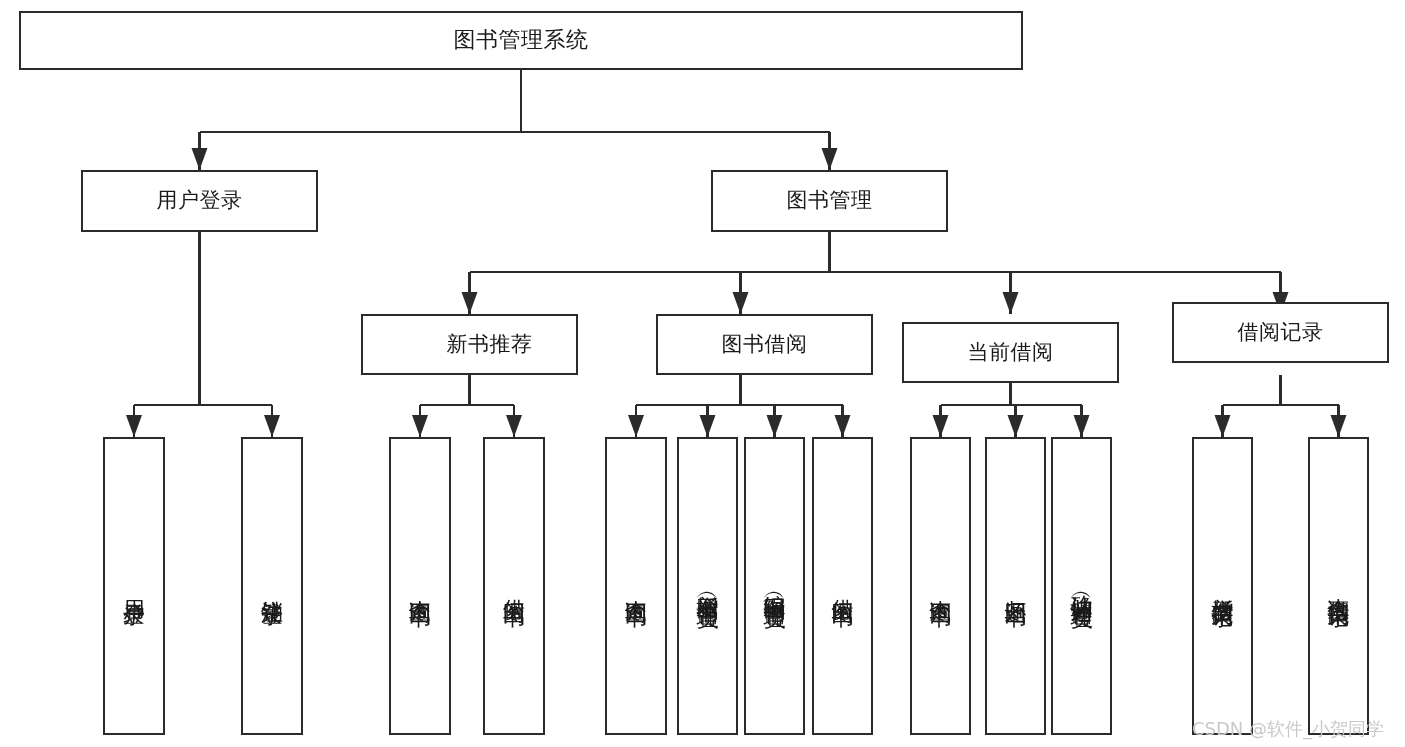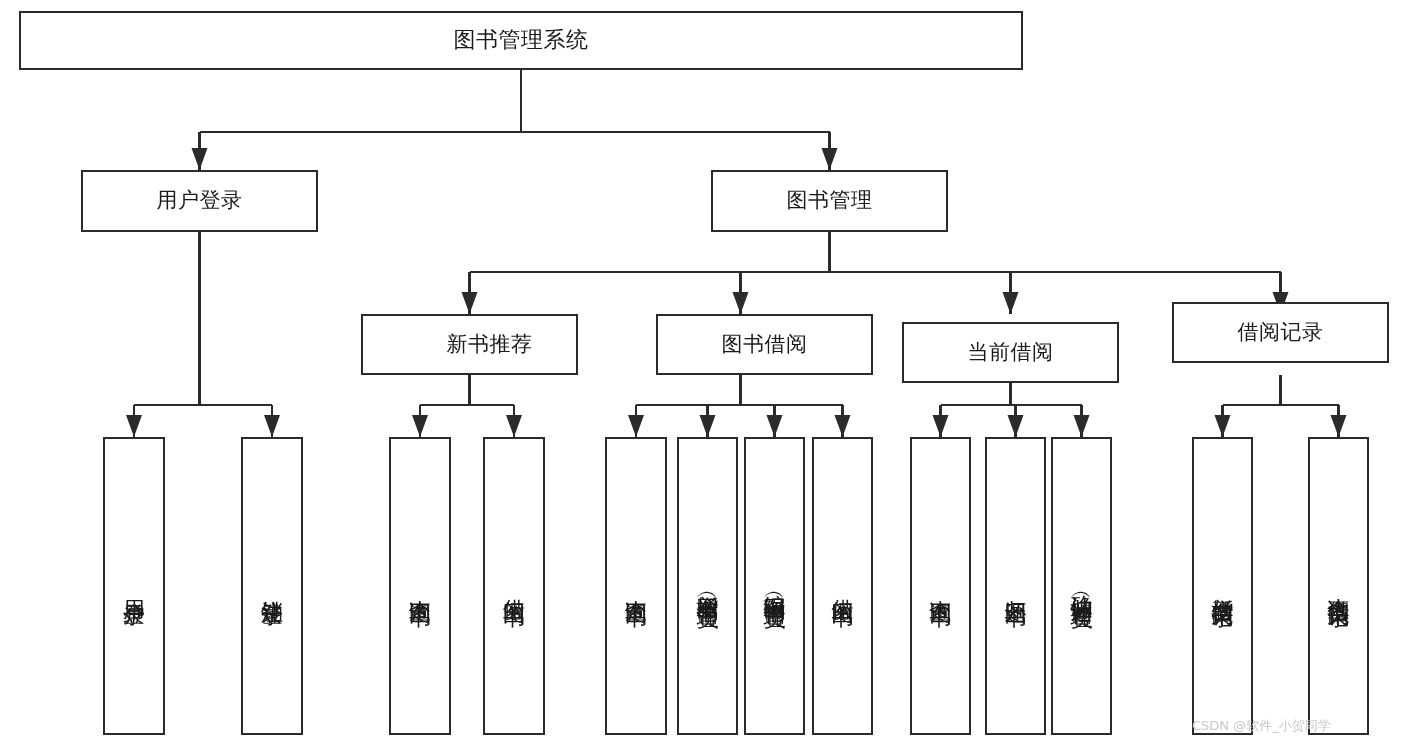--- a/index.html
+++ b/index.html
@@ -60,21 +60,21 @@
     writing-mode: vertical-rl;
     text-orientation: upright;
     font-size: 22px;
     line-height: 1.0;
     letter-spacing: 2px;
     max-height: 100%;
   }
   .watermark {
     position: absolute;
     color: #c9c9c9;
-    font-size: 13px;
+    font-size: 18px;
     white-space: nowrap;
     z-index: 5;
     font-family: "DejaVu Sans", "Liberation Sans", sans-serif;
   }
 </style>
 </head>
 <body>
 
 <div id="canvas">
   <svg id="edges" viewBox="0 0 1405 747">

